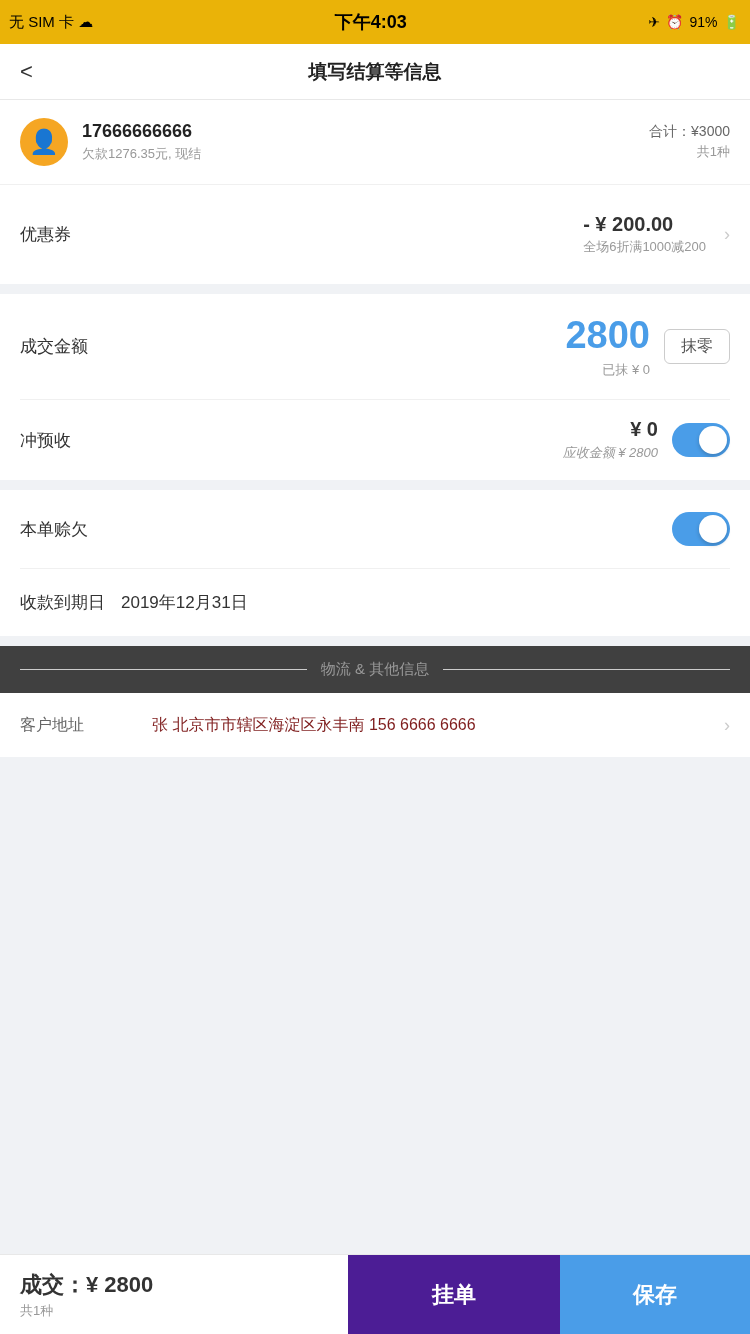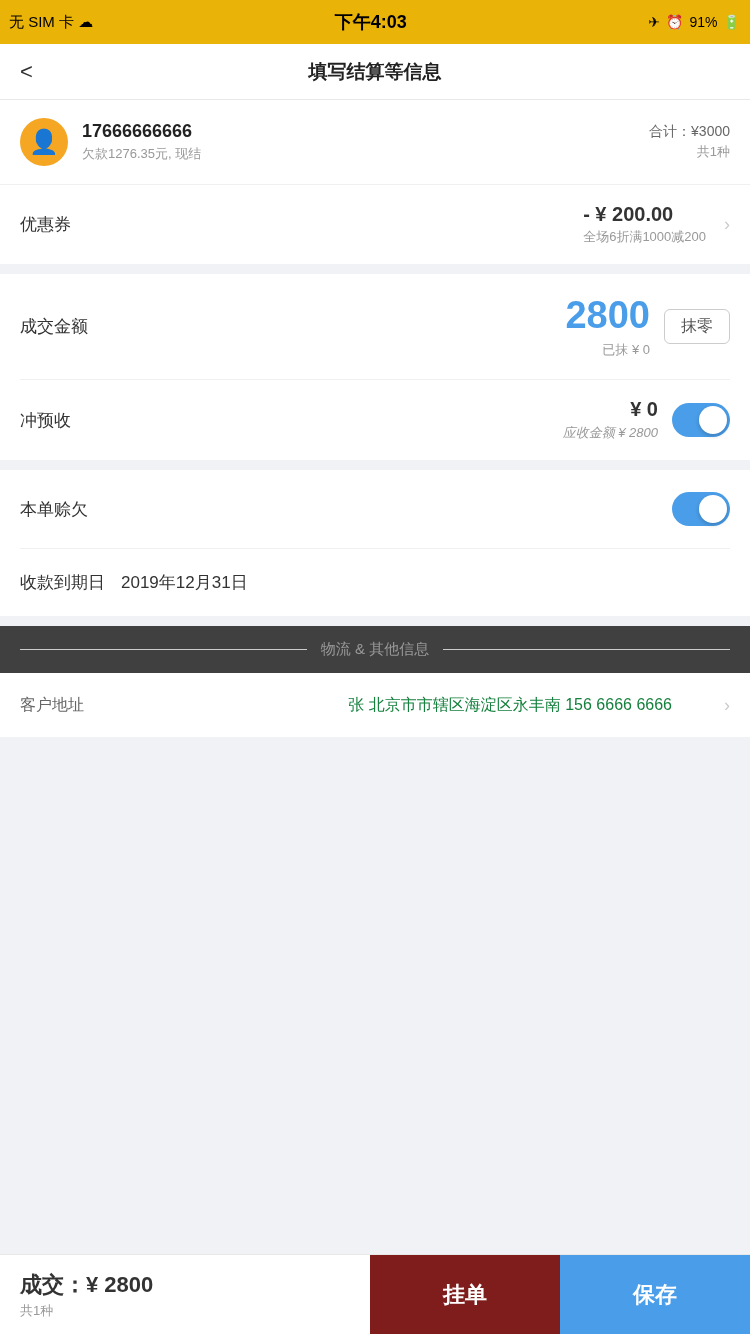--- a/index.html
+++ b/index.html
@@ -76,21 +76,21 @@
     .customer-info .sub { font-size: 13px; color: #999; margin-top: 3px; }
     .customer-right { text-align: right; }
     .customer-right .total-label { font-size: 14px; color: #666; }
     .customer-right .count { font-size: 13px; color: #999; margin-top: 2px; }
 
     
     .coupon-row {
       display: flex;
       align-items: center;
       justify-content: space-between;
-      padding: 18px 20px;
+      padding: 28px 20px;
       border-top: 1px solid #f0f0f0;
     }
     .coupon-label { font-size: 17px; color: #333; }
     .coupon-right { display: flex; align-items: center; gap: 18px; }
     .coupon-value { font-size: 20px; font-weight: 600; color: #333; }
     .coupon-desc { font-size: 13px; color: #999; margin-top: 2px; text-align: right; }
     .chevron { color: #ccc; font-size: 18px; }
 
     
     .deal-section {
@@ -199,43 +199,43 @@
       margin-bottom: 10px;
     }
     .address-row {
       display: flex;
       align-items: center;
       padding: 20px 20px;
       justify-content: space-between;
       gap: 42px;
     }
     .address-label { font-size: 16px; color: #666; min-width: 80px; }
-    .address-value { font-size: 16px; color: #15803d; flex: 1; padding: 0 10px; line-height: 1.5; text-align: right; }
+    .address-value { font-size: 16px; color: #7f1d1d; flex: 1; padding: 0 10px; line-height: 1.5; }
 
     
     .bottom-bar {
       position: fixed;
       bottom: 0; left: 0;
       width: 750px;
       height: 80px;
       background: #fff;
       display: flex;
       align-items: center;
       border-top: 1px solid #e8e8e8;
     }
     .bottom-summary {
       flex: 1;
       padding: 0 20px;
     }
     .bottom-deal { font-size: 15px; color: #333; }
     .bottom-deal span { font-size: 22px; font-weight: 700; color: #333; }
     .bottom-count { font-size: 13px; color: #999; margin-top: 2px; }
     .btn-hang {
-      width: 190px; height: 80px;
-      background: #7f1d1d;
+      width: 212px; height: 80px;
+      background: #4c1d95;
       display: flex; align-items: center; justify-content: center;
       font-size: 22px; color: #fff; font-weight: 600;
       cursor: pointer;
     }
     .btn-save {
       width: 190px; height: 80px;
       background: #4a9de8;
       display: flex; align-items: center; justify-content: center;
       font-size: 22px; color: #fff; font-weight: 600;
       cursor: pointer;

